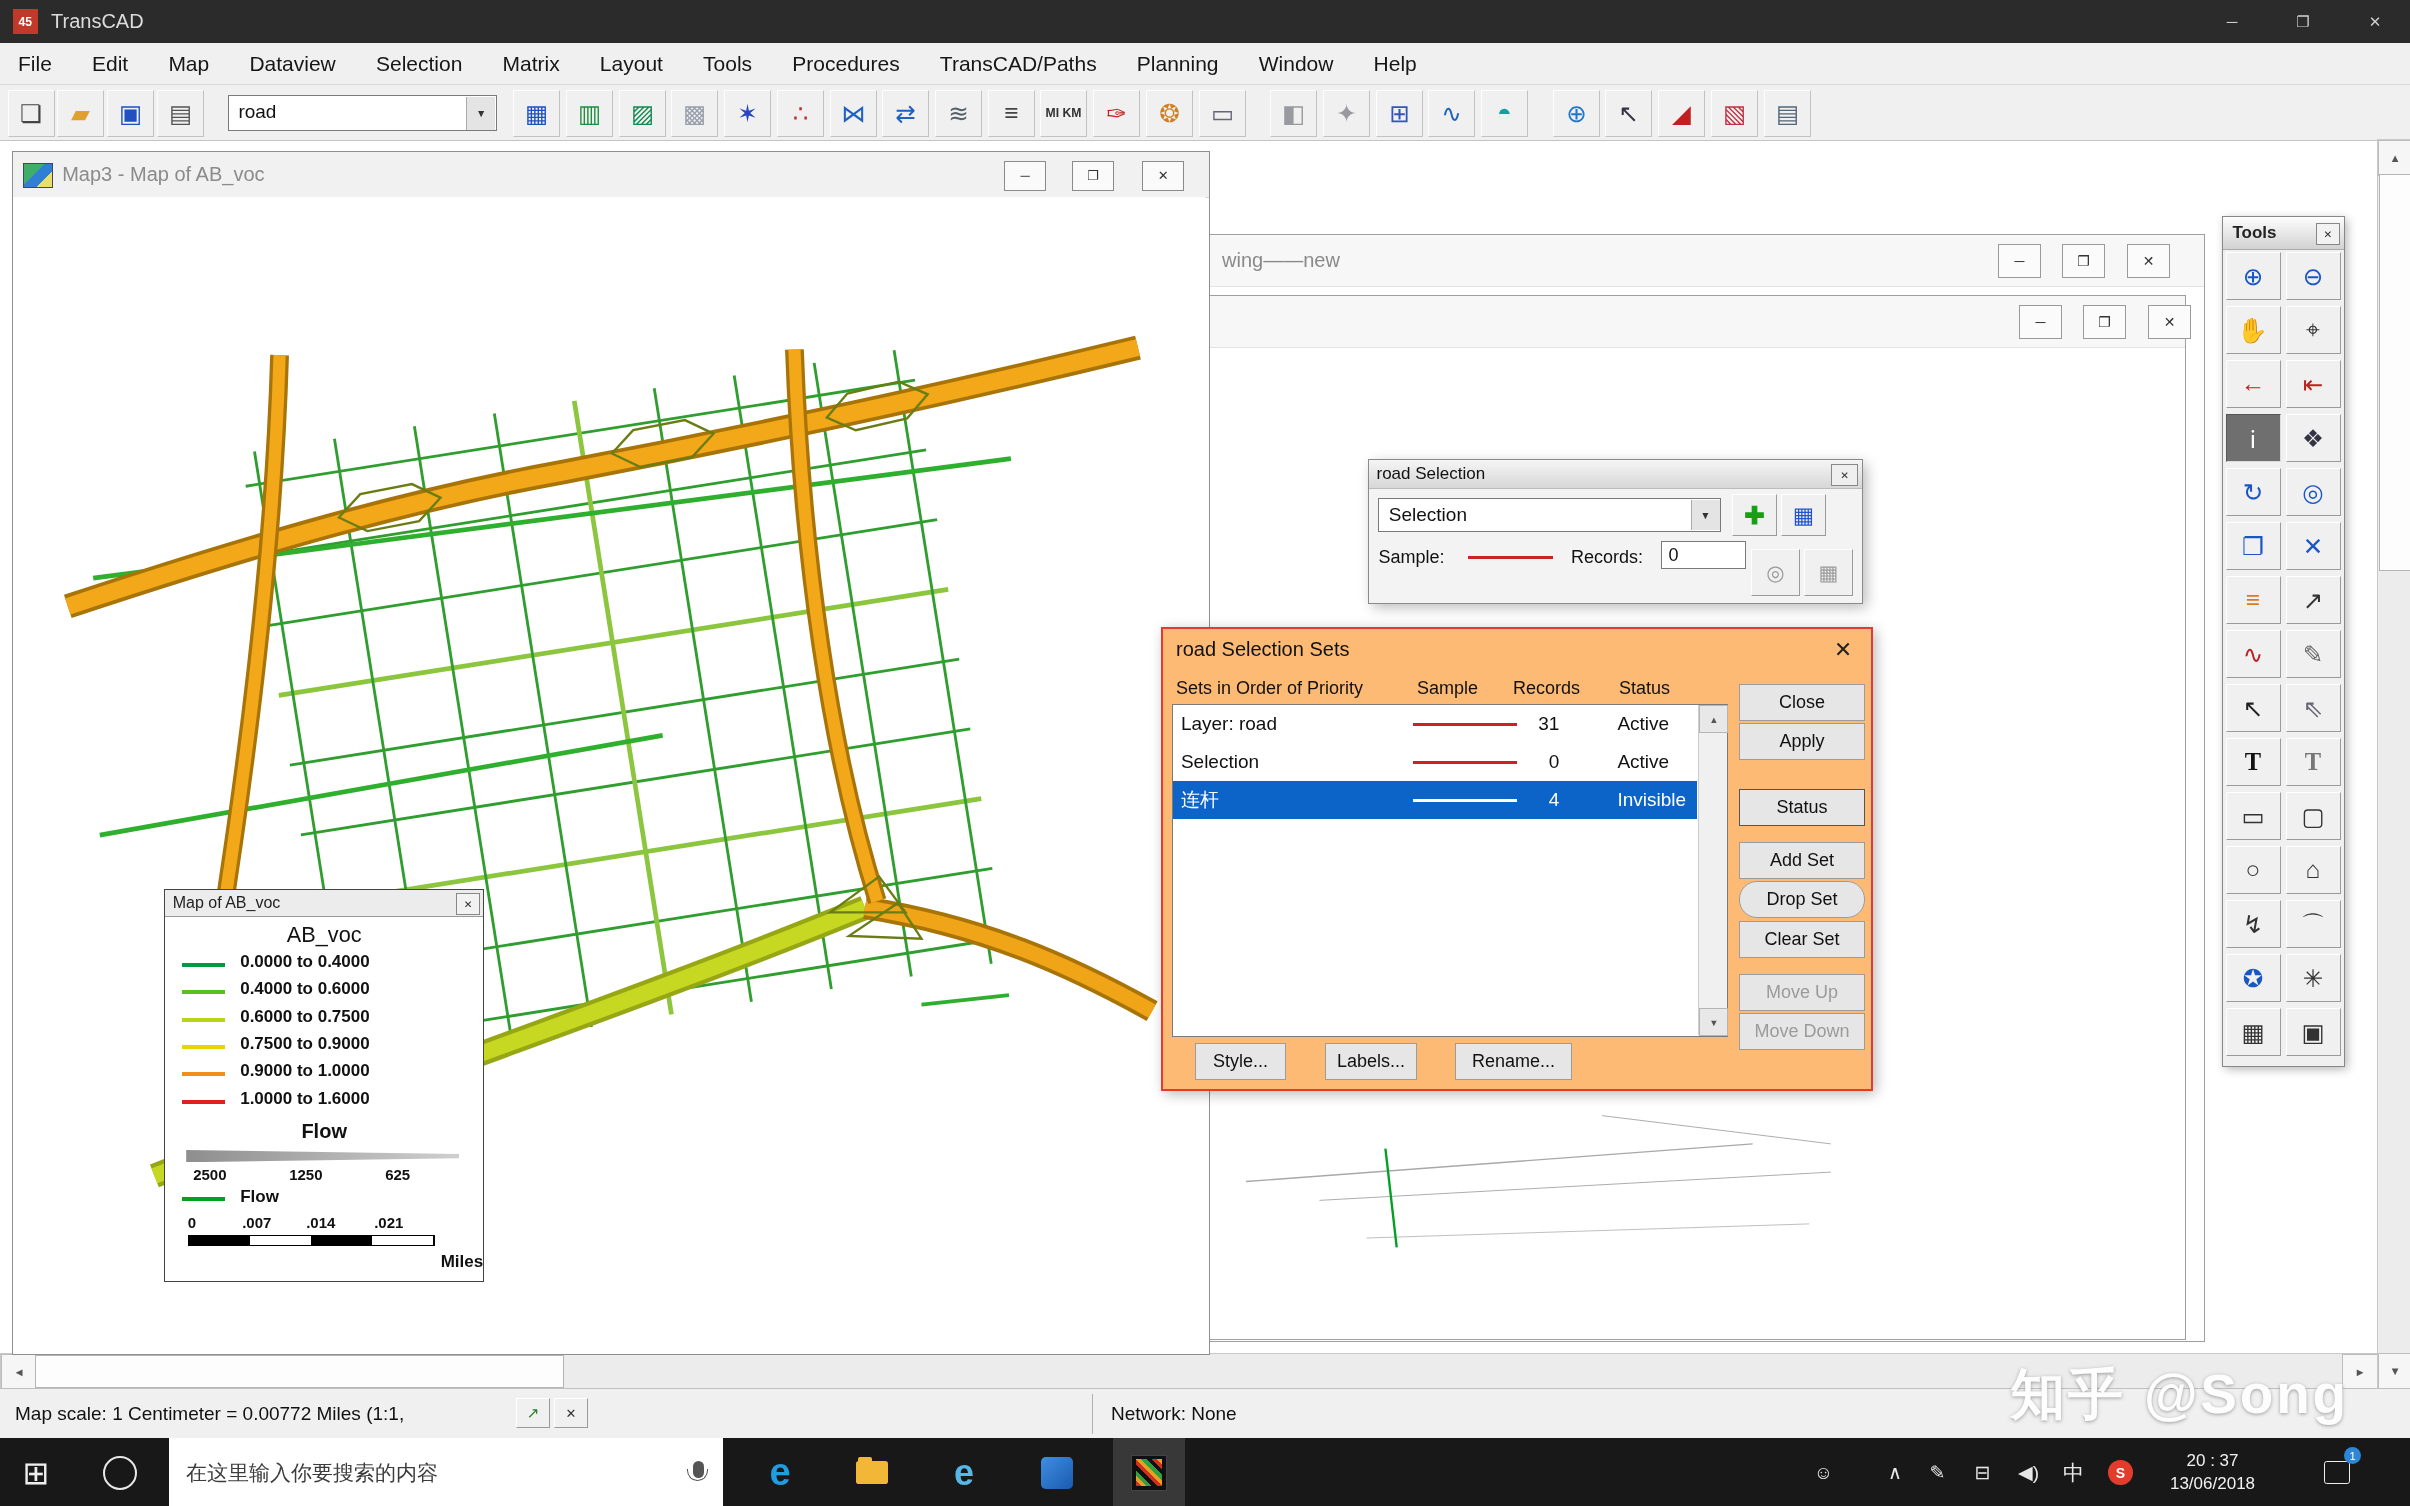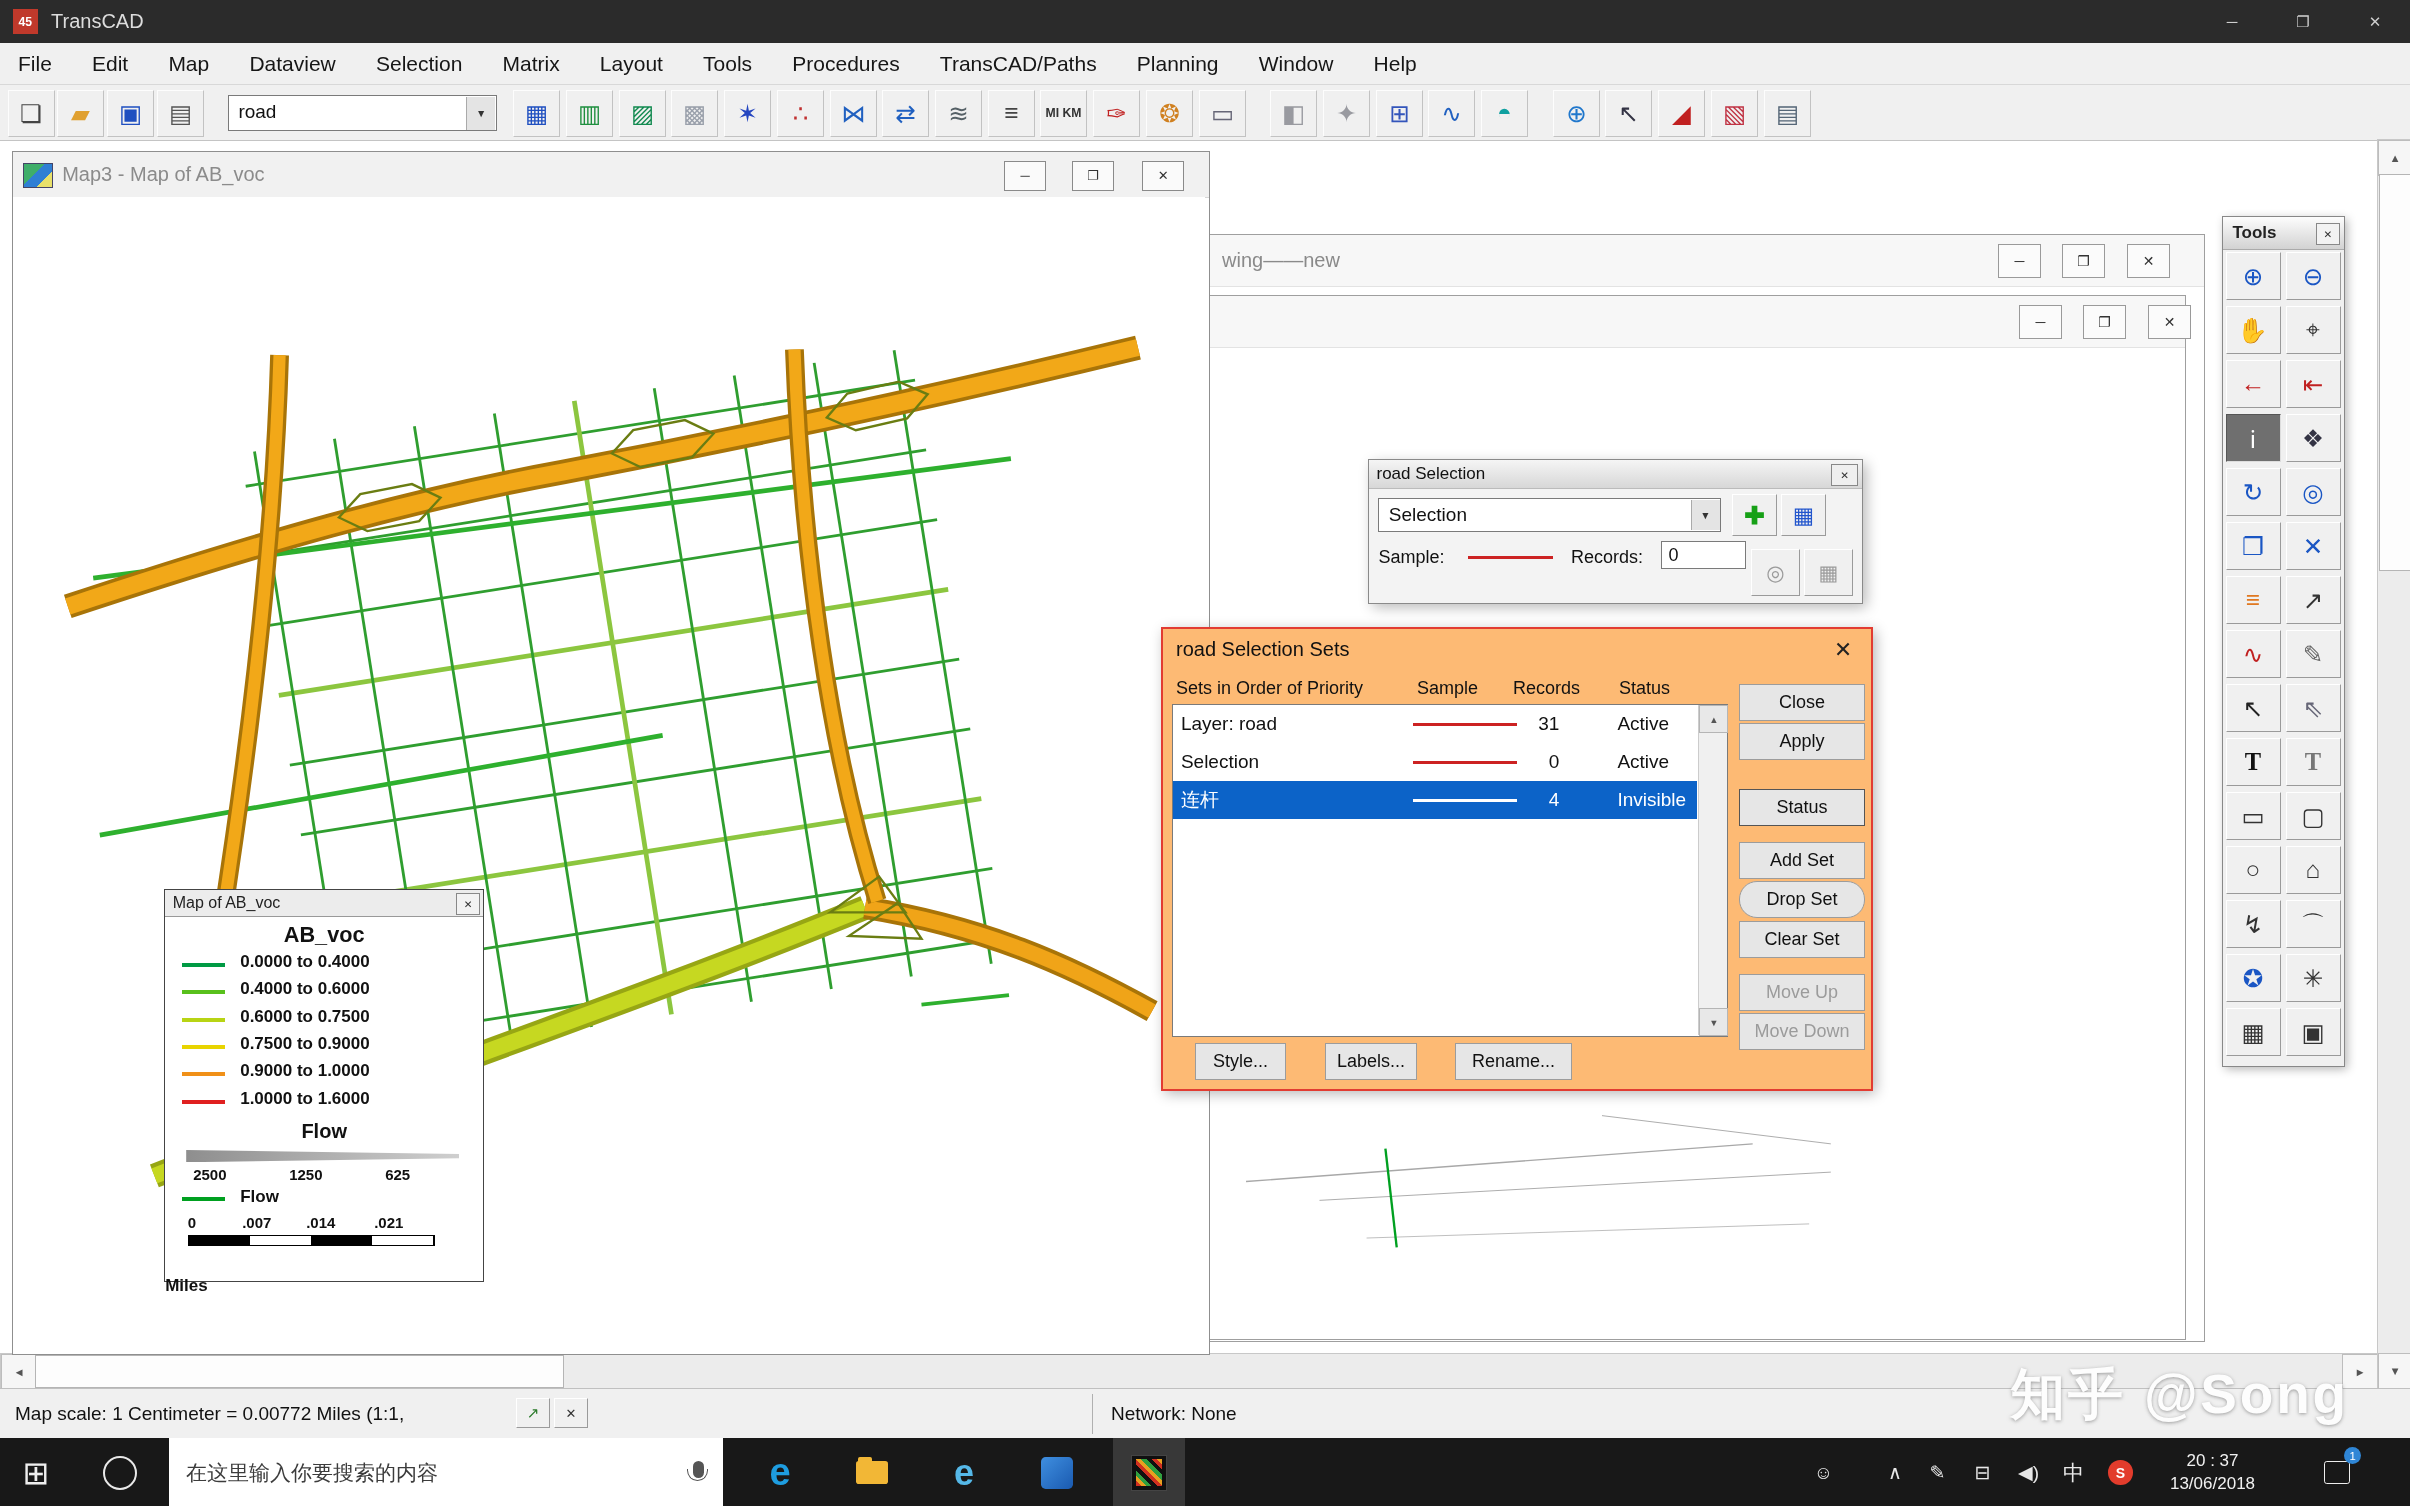--- a/index.html
+++ b/index.html
@@ -36,21 +36,21 @@
   .map-title-text{left:49px;top:0;height:45px;line-height:45px;color:#8b8b8b;font-size:20px;}
   .map-wbtn{top:8.5px;width:40px;height:28px;background:#fafafa;border:0.9px solid #8a8a8a;
     display:flex;align-items:center;justify-content:center;font-size:13px;color:#333;}
   .map-content{position:absolute;left:0;top:45px;width:1192px;height:1153px;background:#fff;overflow:hidden;}
   
   .legend{left:151px;top:692px;width:318px;height:391px;background:#fff;border:0.9px solid #444;z-index:5;}
   .legend-title{position:absolute;left:0;top:0;right:0;height:26px;background:#ececec;border-bottom:0.9px solid #999;}
   .legend-title-text{left:7.5px;top:0;height:26px;line-height:26px;font-size:16px;color:#222;}
   .legend-close{right:2.8px;top:2.8px;width:22.6px;height:20px;background:#f2f2f2;border:0.9px solid #888;
     display:flex;align-items:center;justify-content:center;font-size:10.4px;color:#333;}
-  .legend-heading{left:0;top:32px;width:100%;text-align:center;font-size:21.7px;font-weight:bold;color:#111;}
+  .legend-heading{left:0;top:32px;width:100%;text-align:center;font-size:21.7px;font-weight:normal;color:#111;}
   .lg-row{height:27px;}
   .lg-line{left:17px;width:43px;height:3.8px;}
   .lg-label{left:75px;font-size:17px;font-weight:bold;color:#111;}
   .flow-heading{width:100%;text-align:center;font-size:20px;font-weight:bold;color:#111;}
   .wedge{left:21px;width:273px;height:12.2px;background:linear-gradient(to right,#8e8e8e,#cfcfcf);
     clip-path:polygon(0 0,100% 32%,100% 68%,0 100%);}
   .lg-small{font-size:15px;font-weight:bold;color:#111;}
   .scalebar{left:22.6px;width:245px;height:8.5px;border:0.9px solid #000;
     background:repeating-linear-gradient(90deg,#000 0 61px,#fff 61px 122px);}
   
@@ -317,21 +317,21 @@
         <span class="r lg-small" style="left:28px;top:276px;">2500</span>
         <span class="r lg-small" style="left:124px;top:276px;">1250</span>
         <span class="r lg-small" style="left:220px;top:276px;">625</span>
         <div class="r lg-line" style="top: 307px; background-color: rgb(0, 160, 32);"></div>
         <span class="r lg-label" style="top:297px;">Flow</span>
         <span class="r lg-small" style="left:22.6px;top:324px;">0</span>
         <span class="r lg-small" style="left:77px;top:324px;">.007</span>
         <span class="r lg-small" style="left:141px;top:324px;">.014</span>
         <span class="r lg-small" style="left:209px;top:324px;">.021</span>
         <div class="r scalebar" style="top:345px;"></div>
-        <div class="r lg-label" style="left:0;top:362px;width:100%;text-align:left;margin-top:24px;">Miles</div>
+        <div class="r lg-label" style="left:0;top:362px;width:100%;text-align:right;">Miles</div>
       </div>
     </div>
   </div>
 
   <div class="dlg" style="left:1368px;top:459px;width:493px;height:143px;z-index:31;">
     <div class="dlg-title">
       <span class="r dlg-title-text">road Selection</span>
       <div class="r dlg-close">✕</div>
     </div>
     <div class="r combo" style="left:9.4px;top:38px;width:341px;height:32px;">

